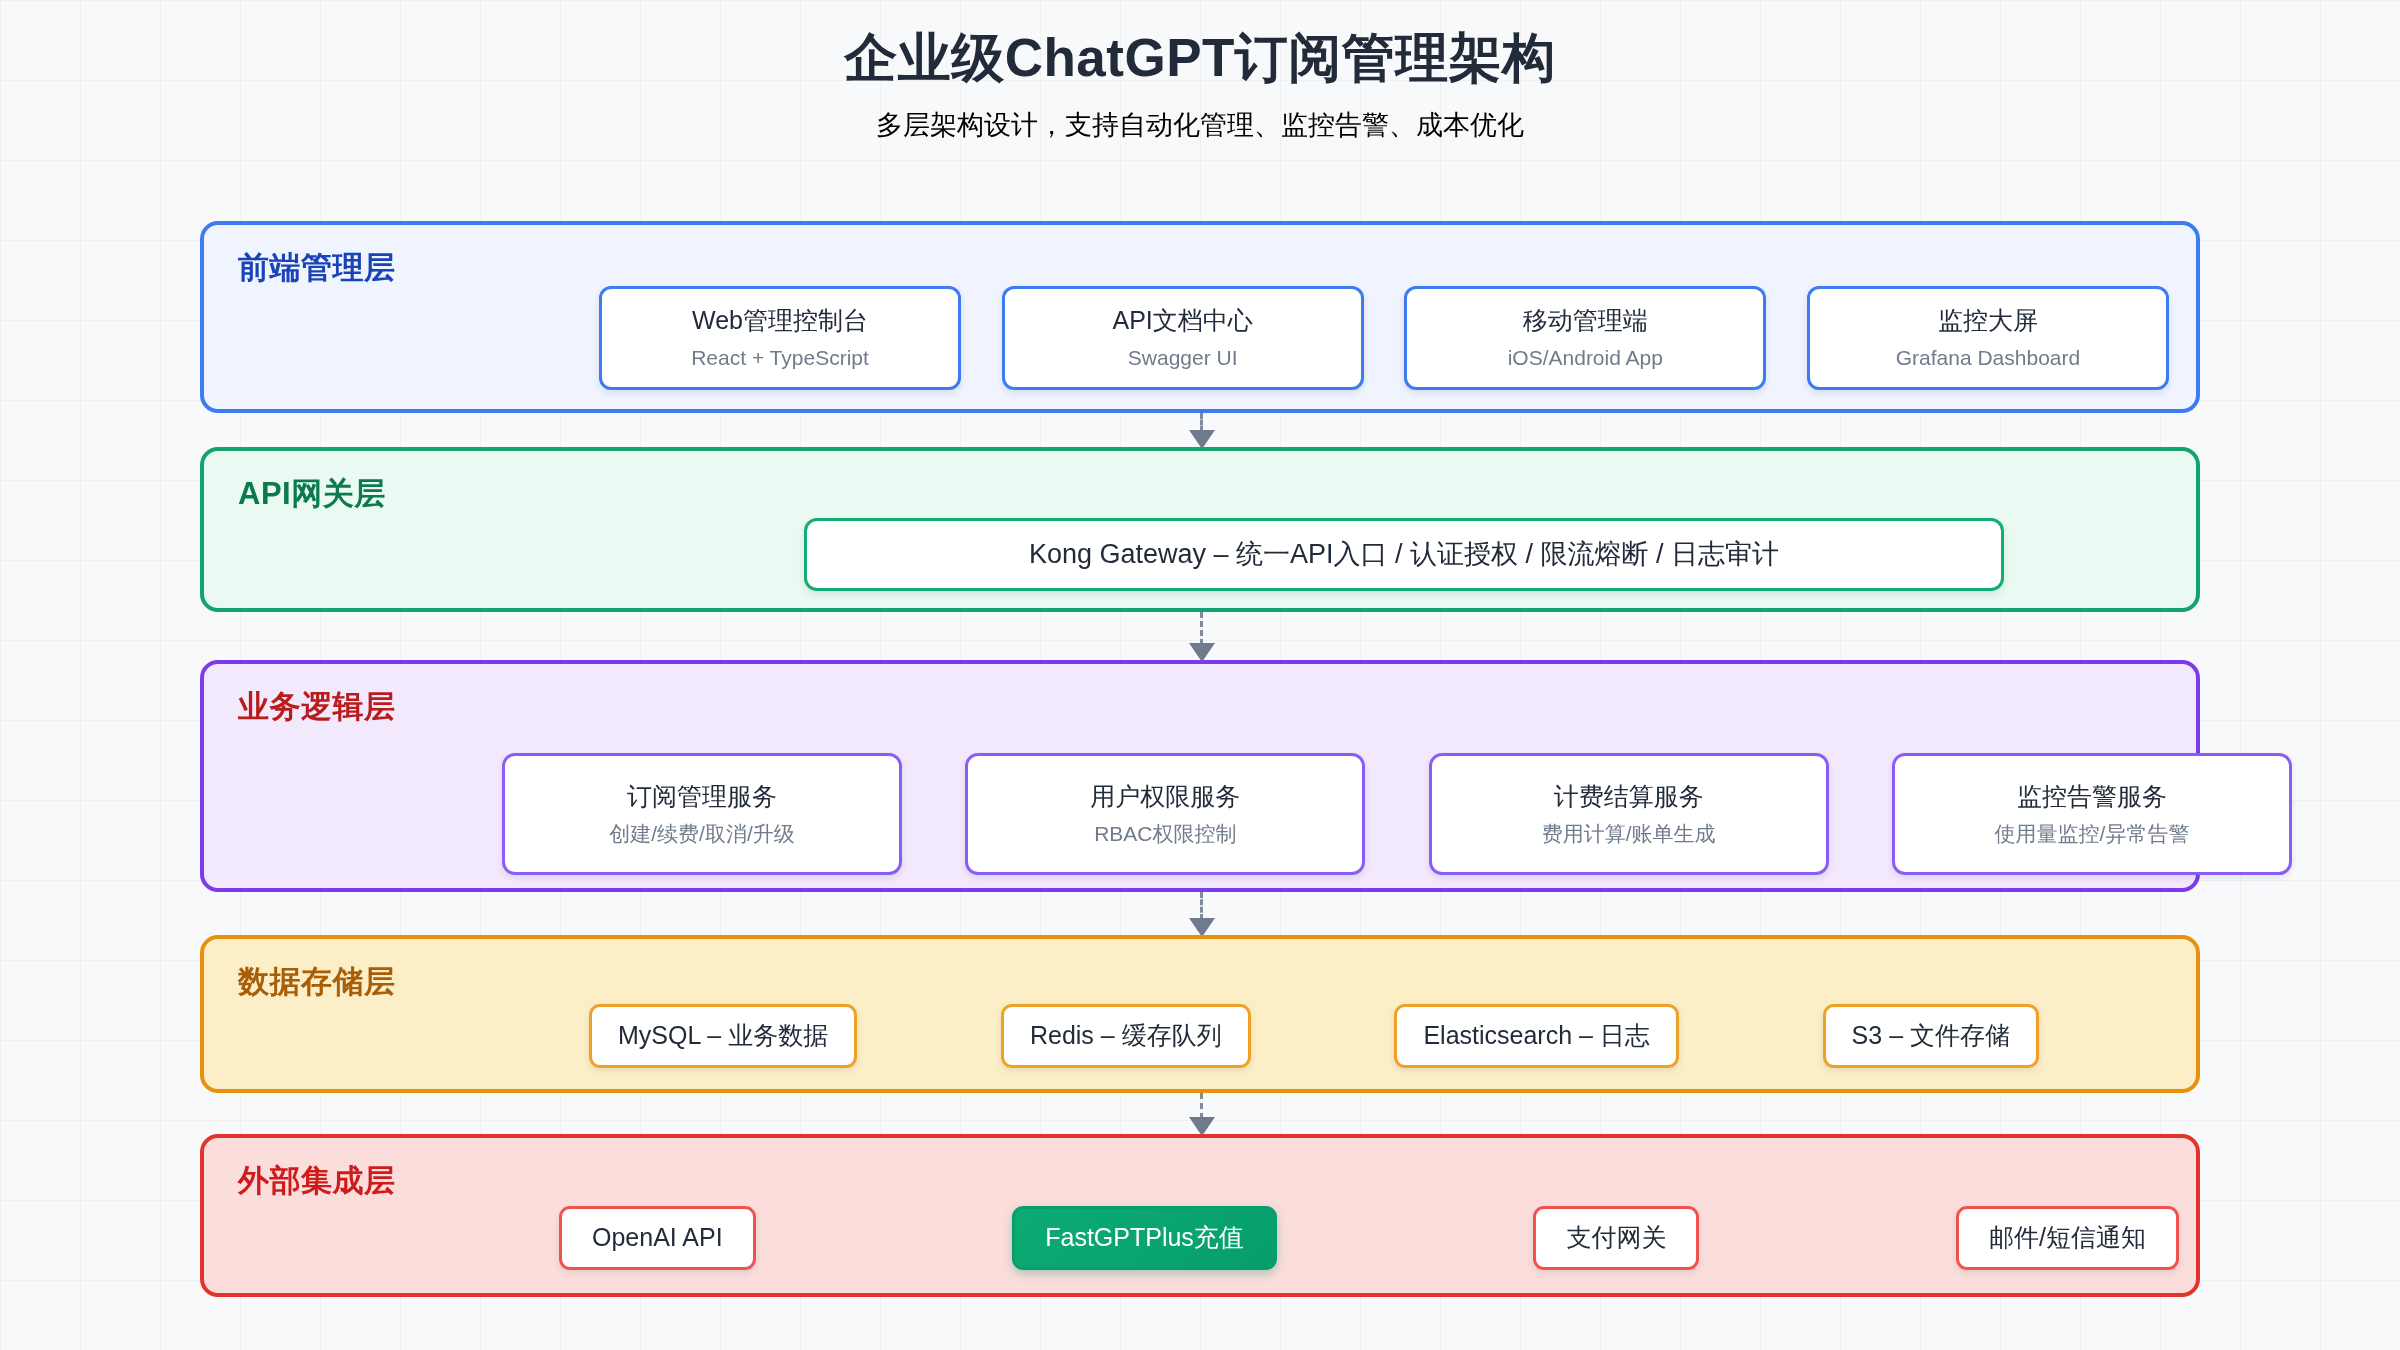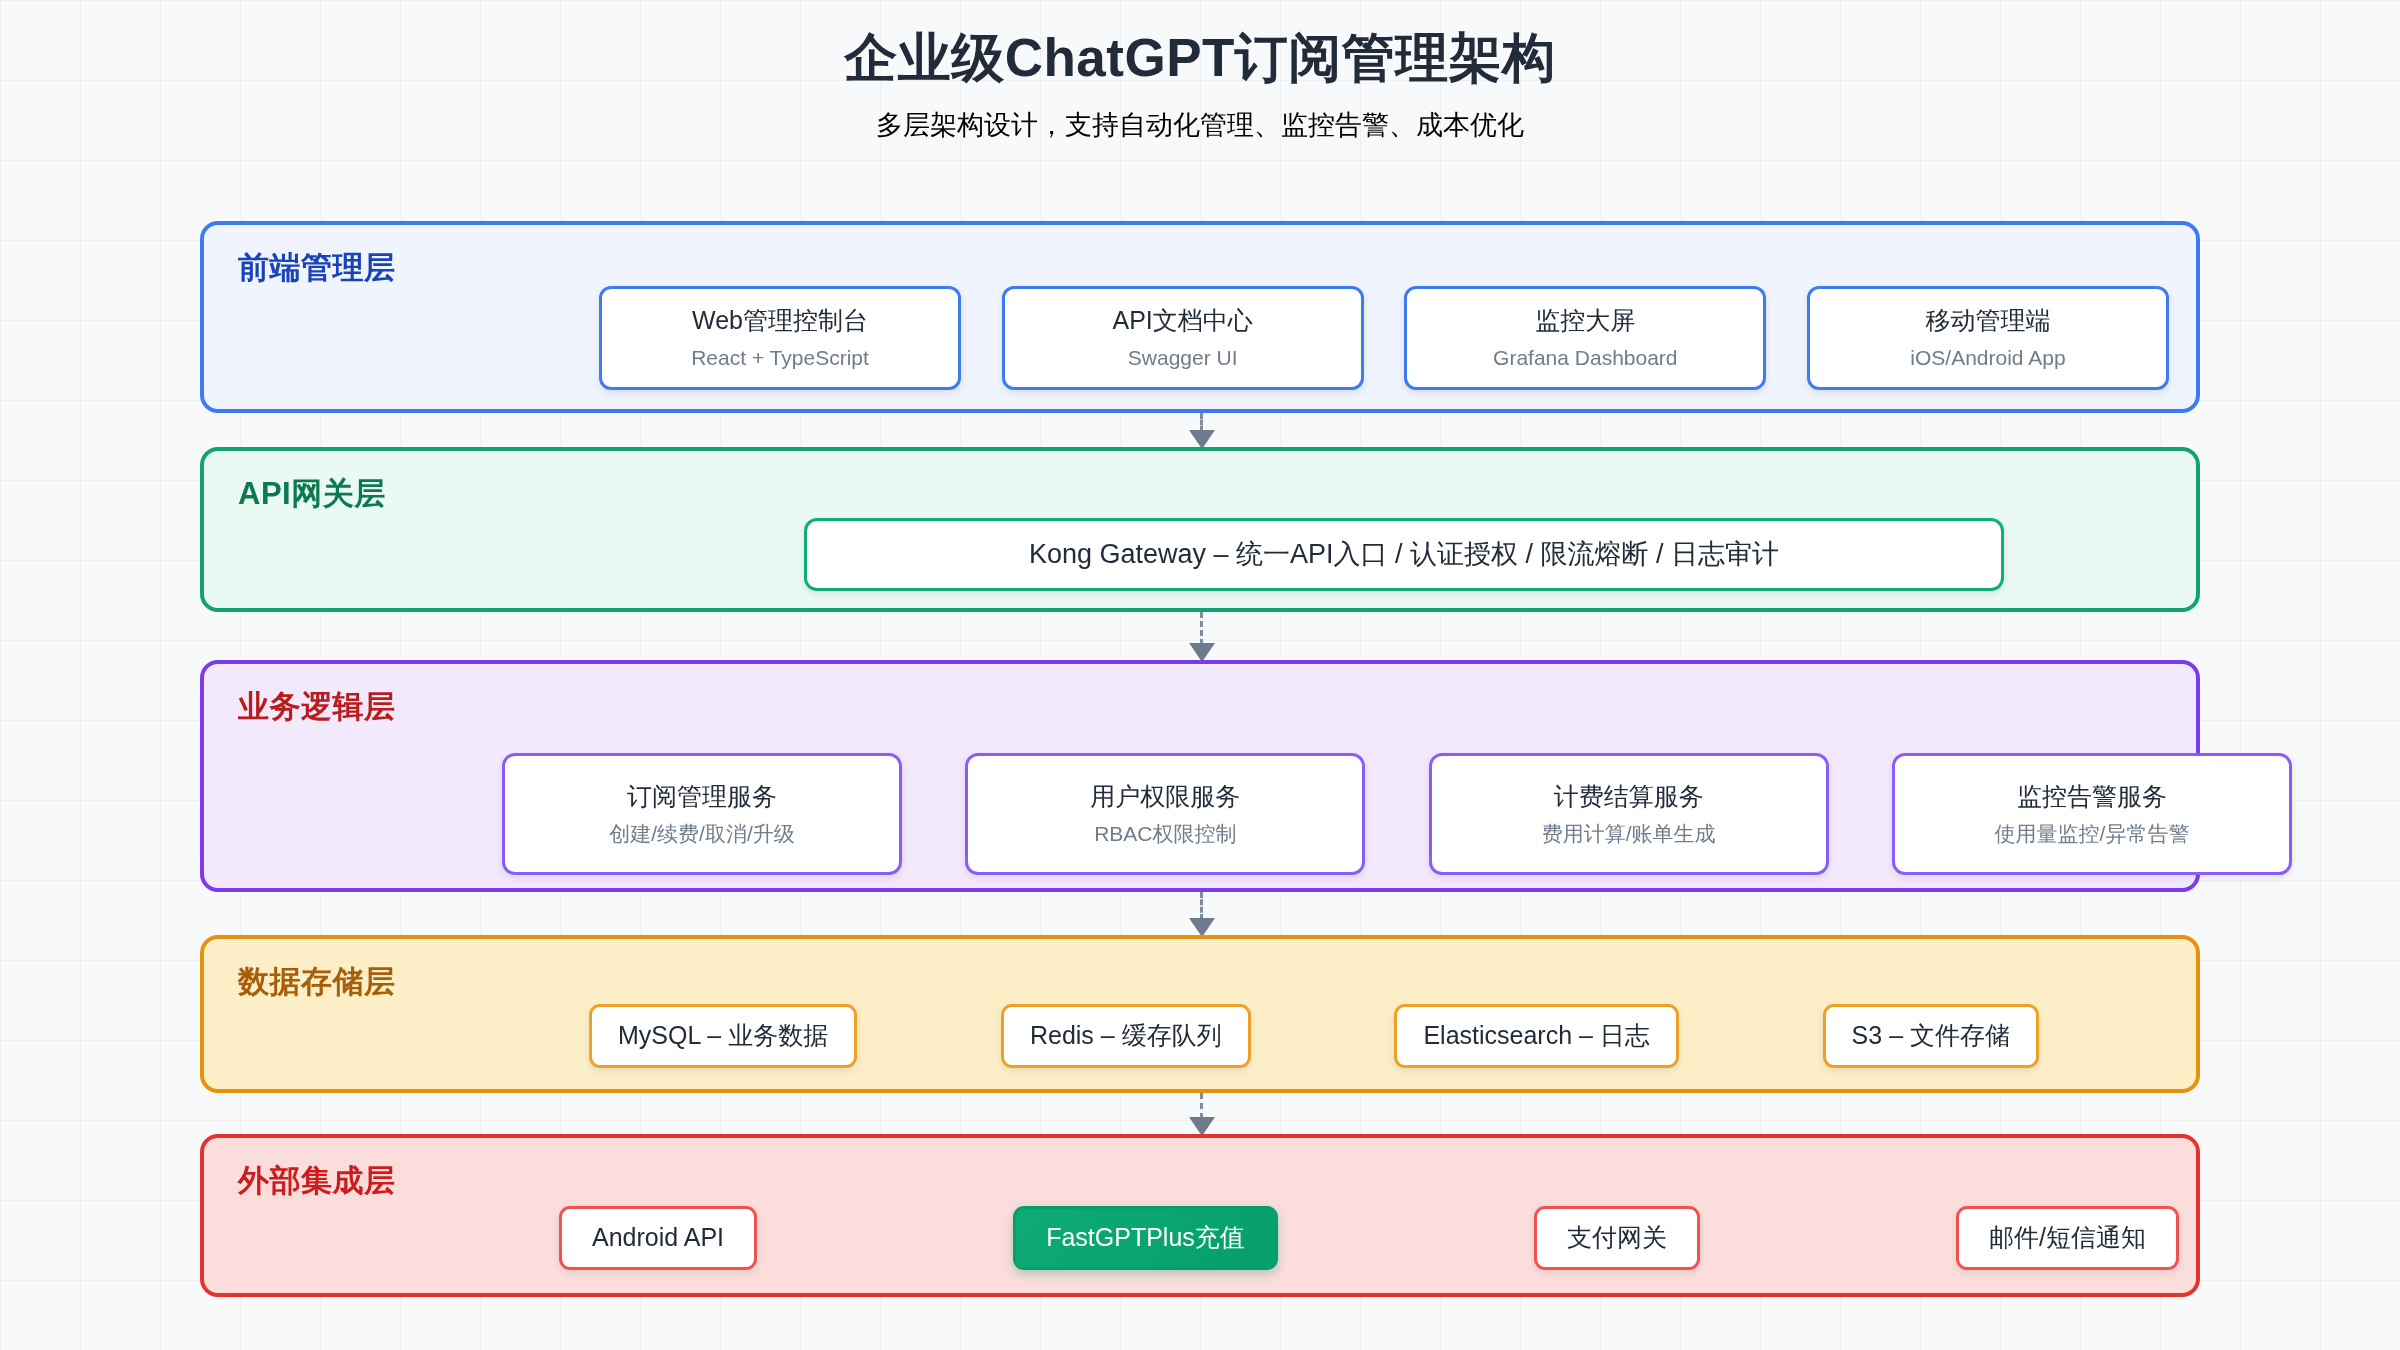--- a/index.html
+++ b/index.html
@@ -250,26 +250,26 @@
     <div class="cards">
       <div class="card">
         <div class="card-title">Web管理控制台</div>
         <div class="card-sub">React + TypeScript</div>
       </div>
       <div class="card">
         <div class="card-title">API文档中心</div>
         <div class="card-sub">Swagger UI</div>
       </div>
       <div class="card">
+        <div class="card-title">移动管理端</div>
+        <div class="card-sub">iOS/Android App</div>
+      </div>
+      <div class="card">
         <div class="card-title">监控大屏</div>
         <div class="card-sub">Grafana Dashboard</div>
-      </div>
-      <div class="card">
-        <div class="card-title">移动管理端</div>
-        <div class="card-sub">iOS/Android App</div>
       </div>
     </div>
   </div>
 
   <div class="connector" id="conn-1">
     <div class="stem"></div>
     <div class="head"></div>
   </div>
 
   <div class="layer" id="layer-gateway">
@@ -333,21 +333,21 @@
 
   <div class="connector" id="conn-4">
     <div class="stem"></div>
     <div class="head"></div>
   </div>
 
   <div class="layer" id="layer-external">
     <div class="layer-title">外部集成层</div>
     <div class="cards">
       <div class="card single">
-        <div class="card-title">Android API</div>
+        <div class="card-title">OpenAI API</div>
       </div>
       <div class="card single highlight">
         <div class="card-title">FastGPTPlus充值</div>
       </div>
       <div class="card single">
         <div class="card-title">支付网关</div>
       </div>
       <div class="card single">
         <div class="card-title">邮件/短信通知</div>
       </div>

